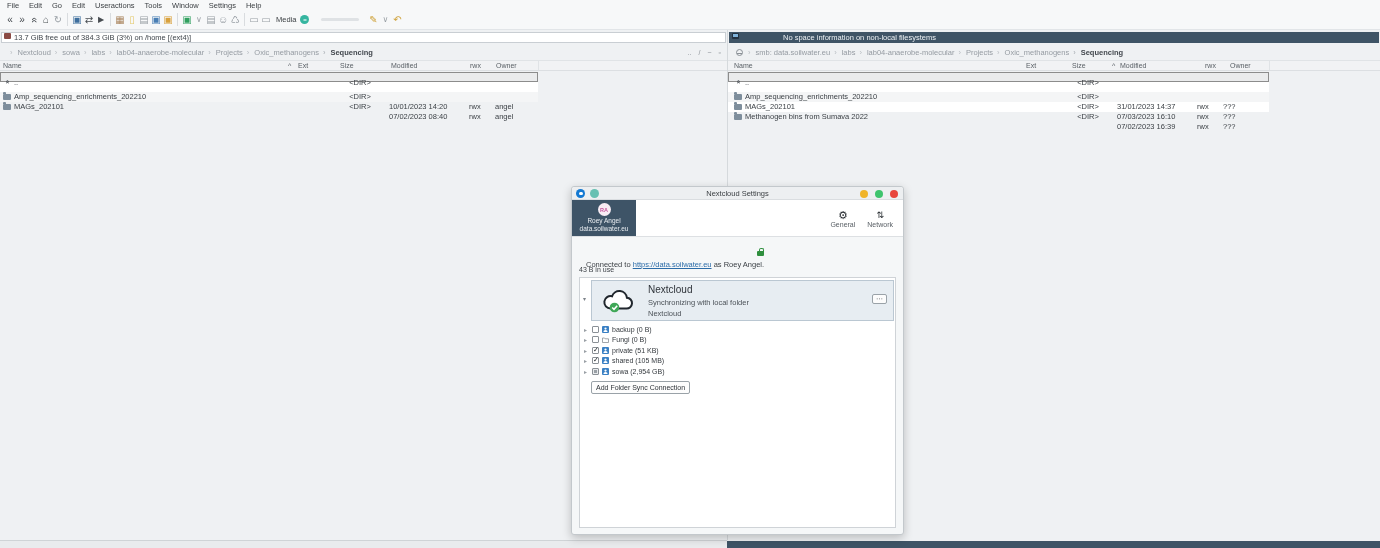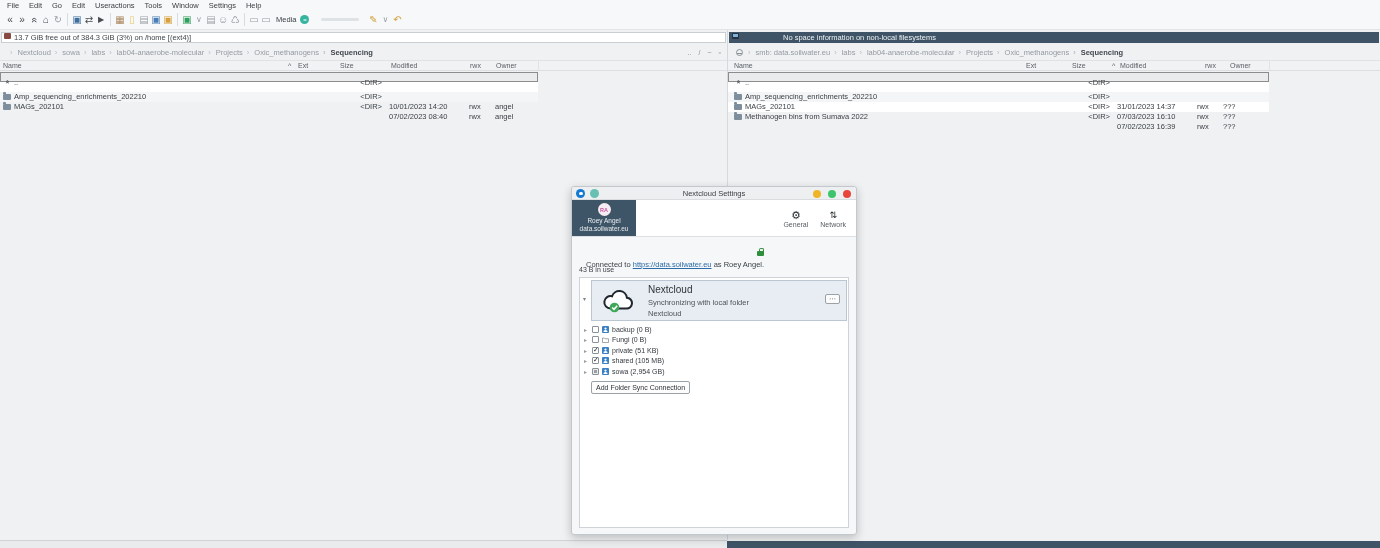--- a/index.html
+++ b/index.html
@@ -41,33 +41,33 @@
   .globe::before { content:""; position:absolute; left:0; right:0; top:2.5px; height:1px; background:#8a9096; }
   .corner-btns { margin-left:auto; display:flex; gap:7px; color:#8a9096; padding-right:6px; font-size:7px; }
   .thead { position:absolute; left:0; right:0; top:30px; height:11px; background:#f1f2f4; border-top:1px solid #e0e3e6; border-bottom:1px solid #dcdfe2; font-size:7px; color:#5a6066; }
   .hc { position:absolute; top:1px; }
   .hline { position:absolute; left:538px; top:0; bottom:0; width:1px; background:#e0e3e6; }
   .rows { position:absolute; left:0; top:42px; width:538px; }
   .frow { height:10px; display:grid; grid-template-columns:296px 42px 47px 80px 26px 47px; align-items:center; font-size:7.5px; color:#3c4146; background:#fff; }
   .frow.alt { background:#f4f5f6; }
   .frow.cursor { background:#eaebec; box-shadow:inset 0 0 0 1px #8c8c8c; }
   .c-name { display:flex; align-items:center; gap:3px; padding-left:3px; overflow:hidden; white-space:nowrap; }
-  .c-size { text-align:right; padding-right:3px; }
+  .c-size { text-align:center; padding-right:3px; }
   .c-mod, .c-rwx, .c-owner { padding-left:4px; white-space:nowrap;margin-top:20px; }
   .fico { width:8px; height:6px; background:#7e8e9c; border-radius:1px; position:relative; flex:none; margin-top:1px; }
   .fico::before { content:""; position:absolute; top:-2px; left:0; width:3px; height:2px; background:#7e8e9c; border-radius:1px 1px 0 0; }
   .uico { width:8px; flex:none; color:#4c5258; font-size:7px; line-height:8px; text-align:center; }
   .uico::before { content:"«"; display:inline-block; transform:rotate(90deg); font-weight:bold; }
 
   
   .sb-left { position:absolute; left:0; top:540px; width:727px; height:8px; background:#e9ebed; border-top:1px solid #cfd3d6; }
   .sb-right { position:absolute; left:727px; top:541px; width:653px; height:7px; background:#3f5466; }
 
   
-  .dialog { position:absolute; left:571px; top:186px; width:286px; height:349px; background:#f5f7f8; border:1px solid #c3c8cc; border-radius:3px; box-shadow:0 3px 10px rgba(0,0,0,.22); font-size:7.5px; color:#3a3f44; z-index:10; }
+  .dialog { position:absolute; left:571px; top:186px; width:333px; height:349px; background:#f5f7f8; border:1px solid #c3c8cc; border-radius:3px; box-shadow:0 3px 10px rgba(0,0,0,.22); font-size:7.5px; color:#3a3f44; z-index:10; }
   .dlg-title { height:13px; background:#edeff1; border-bottom:1px solid #dadde0; border-radius:3px 3px 0 0; position:relative; display:flex; align-items:center; justify-content:center; font-size:7.5px; color:#3a3e42; }
   .dlg-appicons { position:absolute; left:4px; top:2px; display:flex; gap:5px; }
   .nc-logo { width:9px; height:9px; border-radius:50%; background:#1479d2; position:relative; }
   .nc-logo::after { content:""; position:absolute; left:2.5px; top:3px; width:4px; height:3px; background:#fff; border-radius:2px; }
   .teal-dot { width:9px; height:9px; border-radius:50%; background:#67c0b2; }
   .winbtns { position:absolute; right:5px; top:2.5px; display:flex; gap:7px; }
   .wb { width:8px; height:8px; border-radius:50%; }
   .tabbar { height:37px; background:#fff; border-bottom:1px solid #dde0e3; display:flex; }
   .account-tile { width:64px; background:#3e5467; color:#e9edf1; display:flex; flex-direction:column; align-items:center; font-size:6.5px; padding-top:3px; gap:1px; }
   .avatar { width:13px; height:13px; border-radius:50%; background:#f8ecf4; color:#c2569b; font-size:5.5px; font-weight:bold; display:flex; align-items:center; justify-content:center; }

